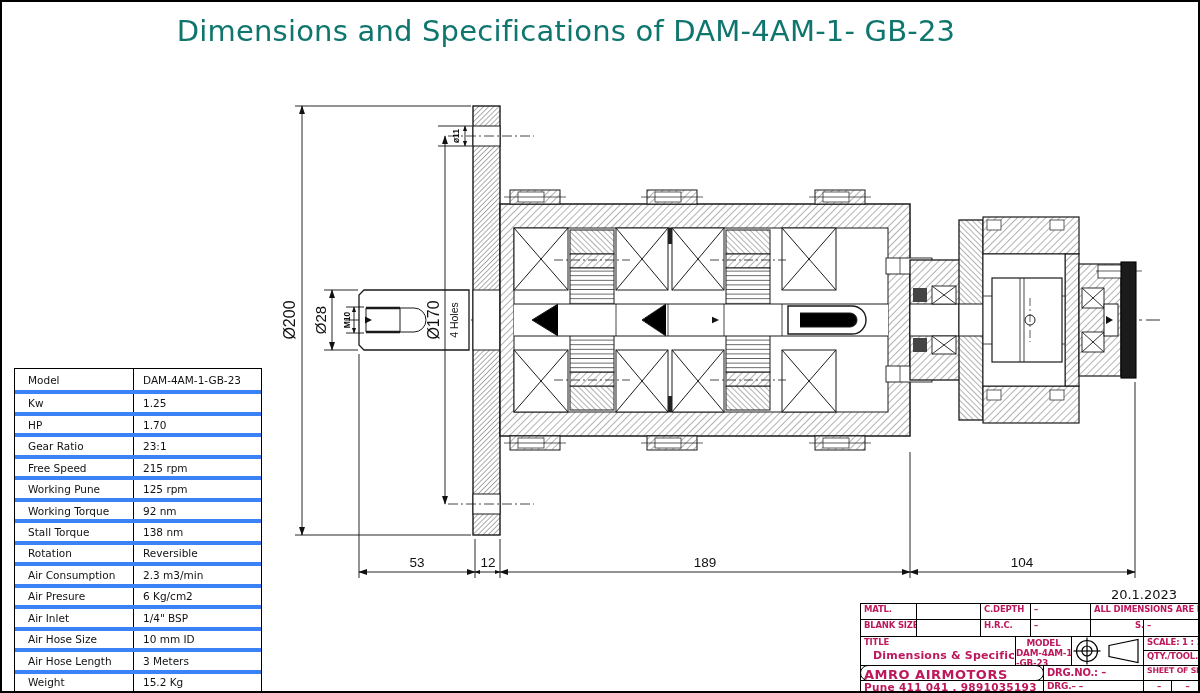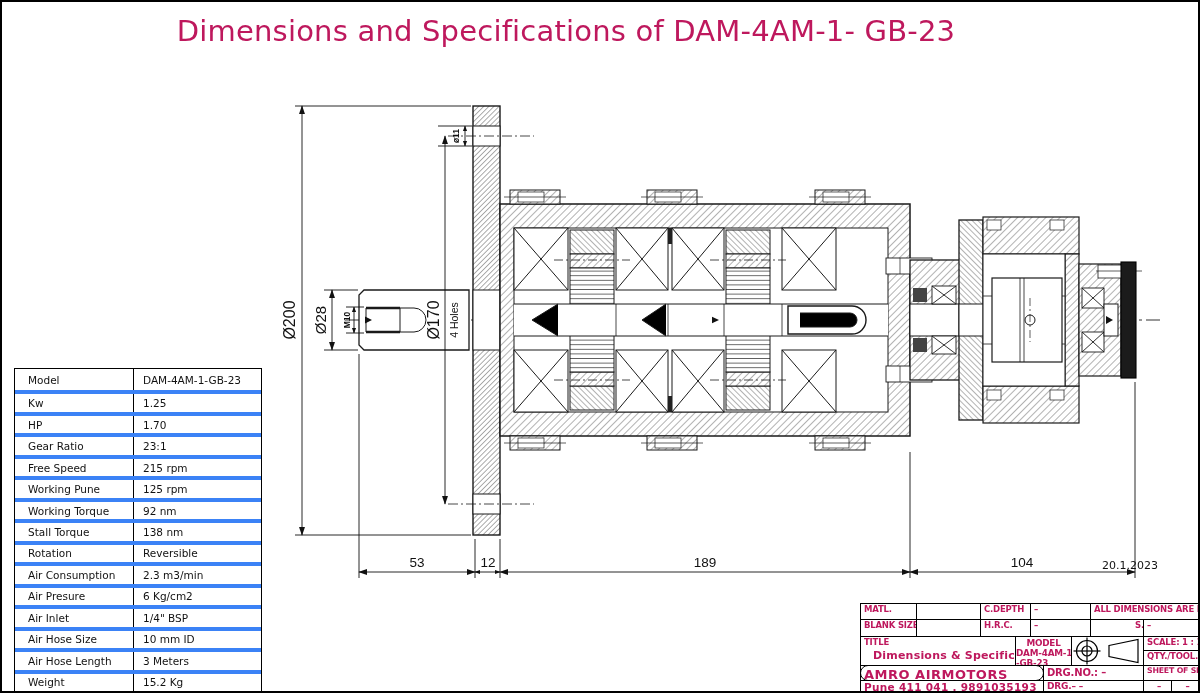--- a/index.html
+++ b/index.html
@@ -1,33 +1,33 @@
 <!DOCTYPE html>
 <html><head>
 <meta charset="utf-8">
 <style>
   html,body{margin:0;padding:0;background:#fff;}
   .page{position:relative;width:1196px;height:689px;border:2px solid #000;background:#fff;
         font-family:"DejaVu Sans","Liberation Sans",sans-serif;overflow:hidden;}
   
   .page-title{position:absolute;top:12px;left:0;right:0;text-align:center;padding-right:68px;
-      font-size:29px;color:#be185d;letter-spacing:.2px;}
+      font-size:29px;color:#0f766e;letter-spacing:.2px;}
   
   .drawing-svg{position:absolute;left:0;top:0;}
   
   .spec-table{position:absolute;left:12px;top:366px;width:246px;height:322px;
       border:1.5px solid #000;display:grid;grid-template-rows:repeat(15,1fr);
       font-size:10.5px;color:#111;background:#fff;}
   .spec-row{display:grid;grid-template-columns:118px 1fr;border-top:4px solid #3b82f6;}
   .spec-row:first-child{border-top:none;}
   .spec-cell{display:flex;align-items:center;padding-left:13px;overflow:hidden;white-space:nowrap;}
   .spec-cell.val{border-left:1px solid #000;padding-left:9px;}
   
-  .date-note{position:absolute;left:1100px;top:557px;width:84px;text-align:left;
-      font-size:11px;color:#111;}
+  .date-note{position:absolute;left:1100px;top:585px;width:84px;text-align:center;
+      font-size:13px;color:#111;}
   .title-block{position:absolute;left:858px;top:601px;width:339px;height:89px;
       border:1.5px solid #000;background:#fff;color:#be185d;}
   .tb-cell{position:absolute;border:1px solid #000;box-sizing:border-box;
       font-size:8.5px;font-weight:bold;letter-spacing:-.2px;padding:1px 0 0 3px;
       overflow:hidden;white-space:nowrap;line-height:1.1;}
   .tb-title-small{font-size:8.5px;font-weight:bold;}
   .tb-title-main{font-size:11px;font-weight:bold;margin:3px 0 0 9px;letter-spacing:.2px;}
   .tb-company{font-size:13px;letter-spacing:.5px;padding-top:2px;border-radius:8px;}
   .tb-address{font-size:10.5px;font-weight:bold;letter-spacing:.3px;}
   .tb-center{display:flex;align-items:center;justify-content:center;padding:0;}

